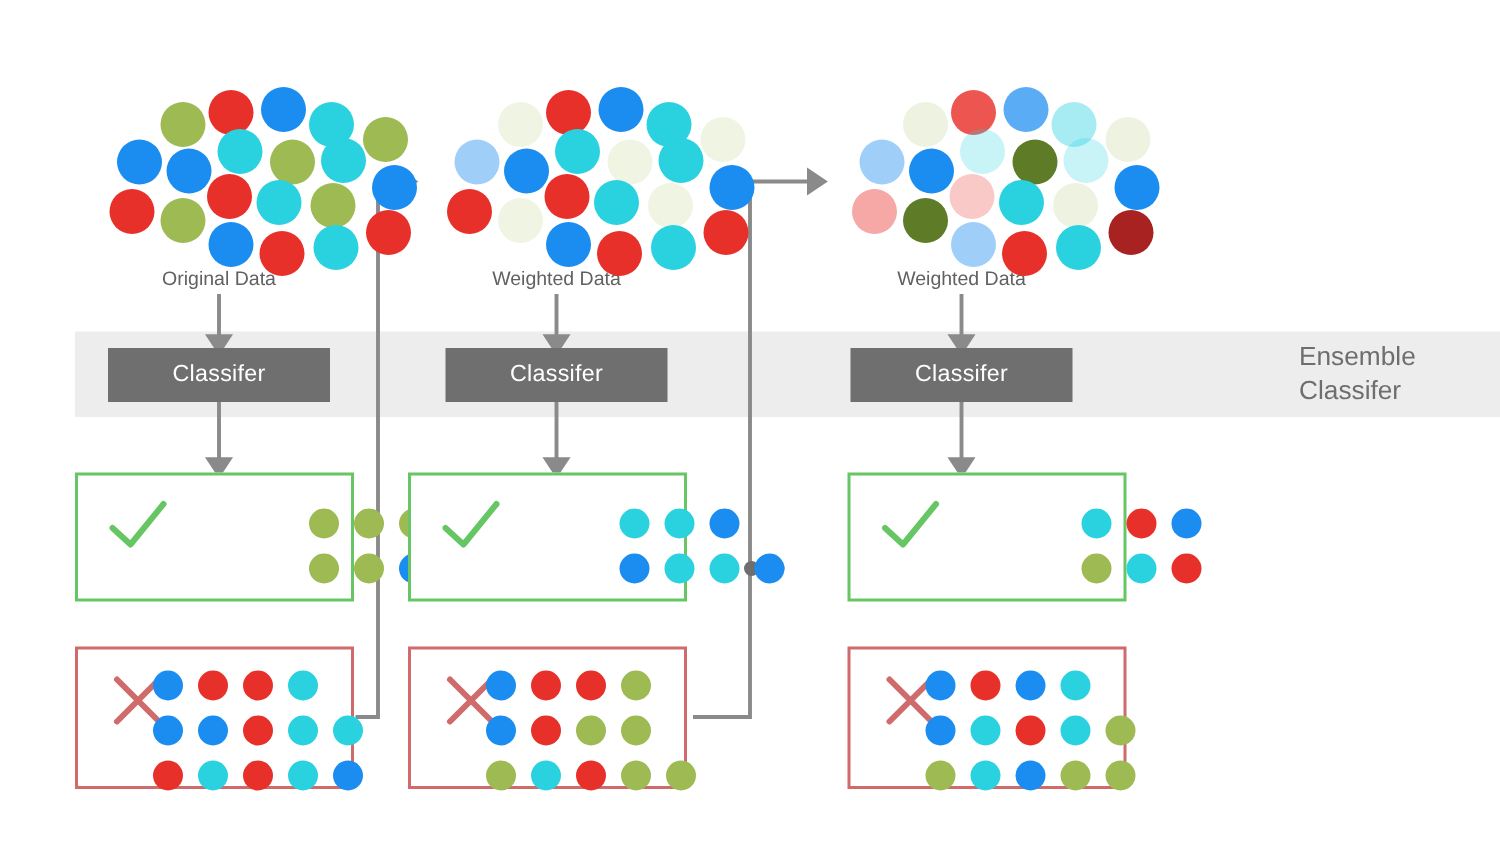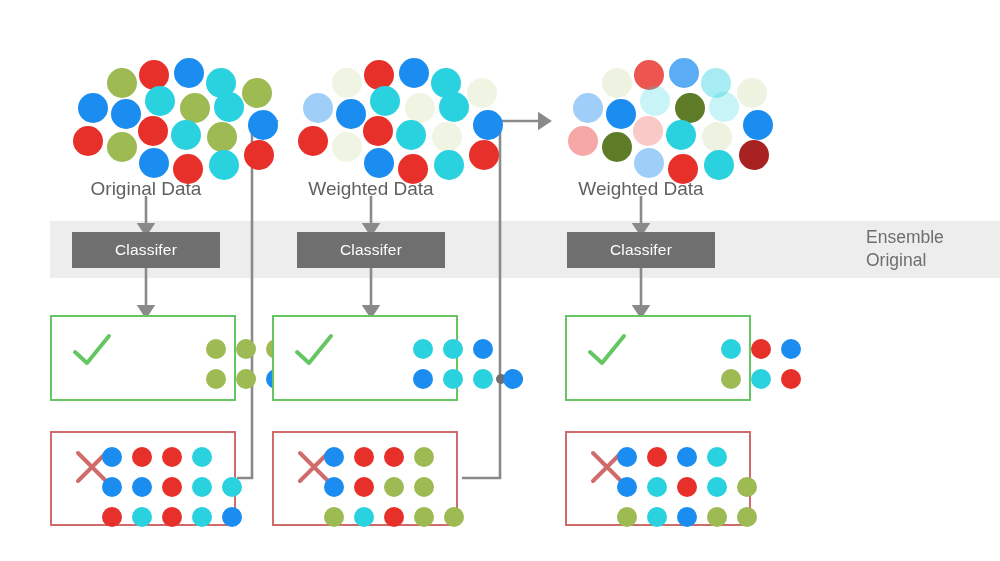--- a/index.html
+++ b/index.html
@@ -42,21 +42,21 @@
     font-size: 15.5px;
     display: flex;
     align-items: center;
     justify-content: center;
     letter-spacing: .2px;
   }
   
   .cluster-label {
     position: absolute;
     color: #616161;
-    font-size: 19px;
+    font-size: 13px;
     text-align: center;
     white-space: nowrap;
   }
   
   .resbox {
     position: absolute;
     background: #ffffff;
     border: 2.5px solid #66c663;
   }
   .resbox.bad { border-color: #cf6b6b; }
@@ -68,21 +68,21 @@
   .dotgrid { position: absolute; }
   .dot { position: absolute; border-radius: 50%; }
 </style>
 </head>
 <body>
 
 <div id="stage">
 
   <div class="band" style="left:50px; top:221px; width:950px; height:57px;"></div>
   <div class="band-label" style="left:866px; top:226px; width:130px;">Ensemble
-Original</div>
+Classifer</div>
 
   <svg id="canvas">
     <defs>
       <marker id="ah" markerWidth="9" markerHeight="9" refX="1.2" refY="4.2" orient="auto" markerUnits="strokeWidth">
         <path d="M0,0.6 L0,7.8 L5.4,4.2 z" fill="#8a8a8a"></path>
       </marker>
     </defs>
     <g stroke="#8a8a8a" stroke-width="2.6" fill="none">
 
       <line x1="146" y1="196" x2="146" y2="226" marker-end="url(#ah)"></line>

